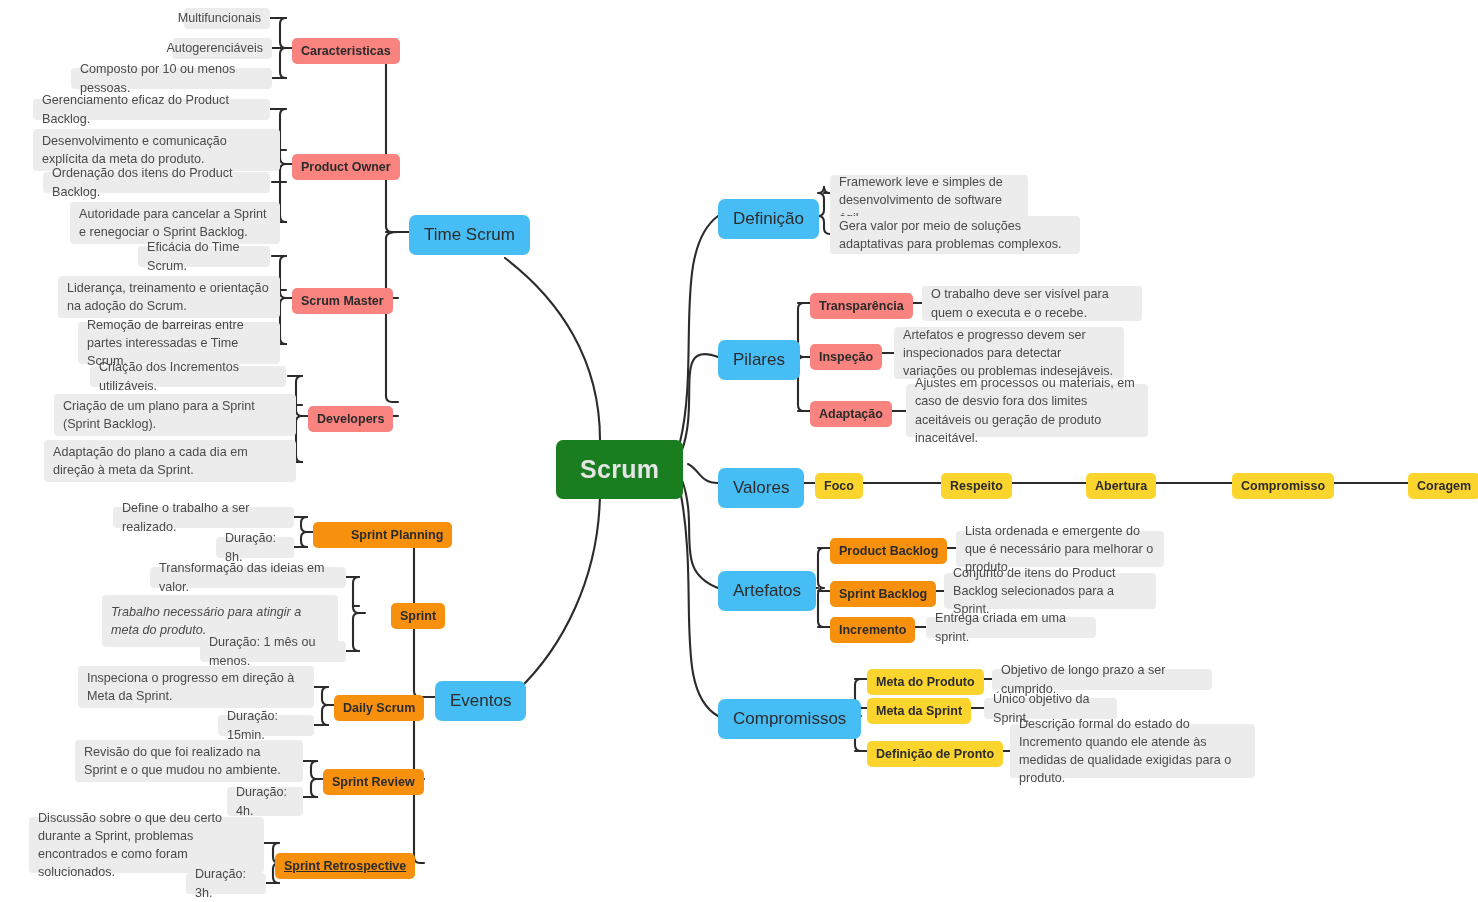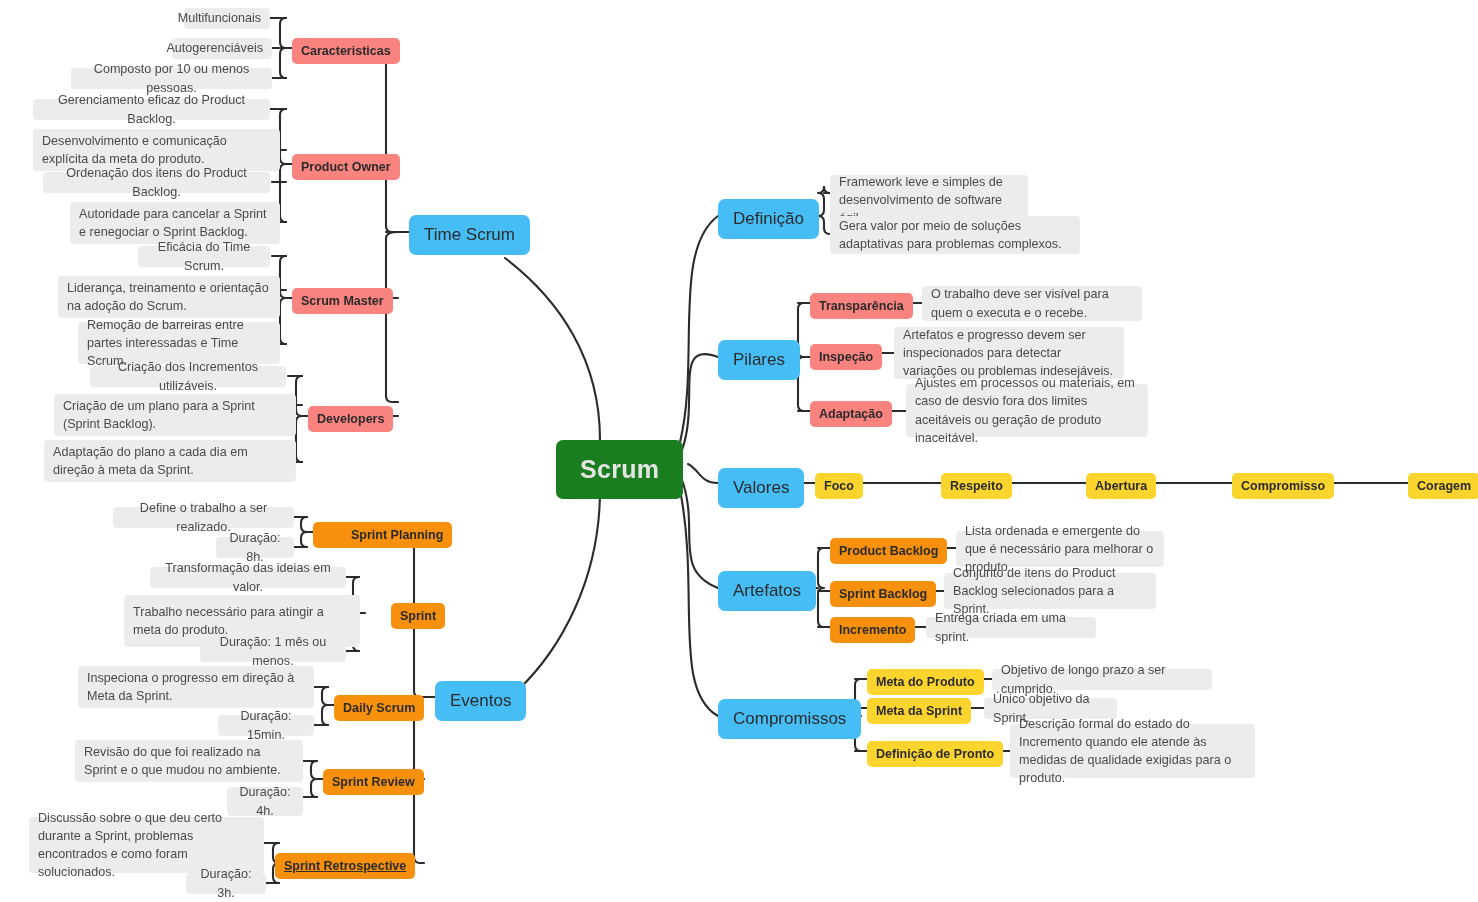--- a/index.html
+++ b/index.html
@@ -67,21 +67,21 @@
     position: absolute;
     background: #ececec;
     color: #4a4a4a;
     font-size: 12.6px;
     line-height: 1.45;
     border-radius: 4px;
     padding: 5px 9px;
     display: flex;
     align-items: center;
   }
-  .leaf.r { justify-content: flex-end; text-align: center; }
+  .leaf.r { justify-content: flex-end; text-align: left; }
   .leaf.l { justify-content: flex-start; text-align: left; }
 </style>
 </head>
 <body>
 
 <div id="map">
 
   <svg id="wires" viewBox="0 0 1478 902">
 
     <path d="M 600,440 C 600,360 560,300 505,258"></path>
@@ -275,21 +275,21 @@
   <div class="leaf r" style="left:216px; top:537px; width:78px; height:21px;">
     <span>Duração: 8h.</span>
   </div>
 
   <div class="node chip orange" style="left:365px; top:603px;margin-left:26px;">
     <span>Sprint</span>
   </div>
   <div class="leaf r" style="left:150px; top:567px; width:196px; height:21px;">
     <span>Transformação das ideias em valor.</span>
   </div>
-  <div class="leaf l" style="left:124px; top:595px; width:236px; height:52px;">
+  <div class="leaf l" style="left:102px; top:595px; width:236px; height:52px;font-style:italic;">
     <span>Trabalho necessário para atingir a meta do produto.</span>
   </div>
   <div class="leaf r" style="left:200px; top:641px; width:146px; height:21px;">
     <span>Duração: 1 mês ou menos.</span>
   </div>
 
   <div class="node chip orange" style="left:334px; top:695px;">
     <span>Daily Scrum</span>
   </div>
   <div class="leaf l" style="left:78px; top:666px; width:236px; height:42px;">

